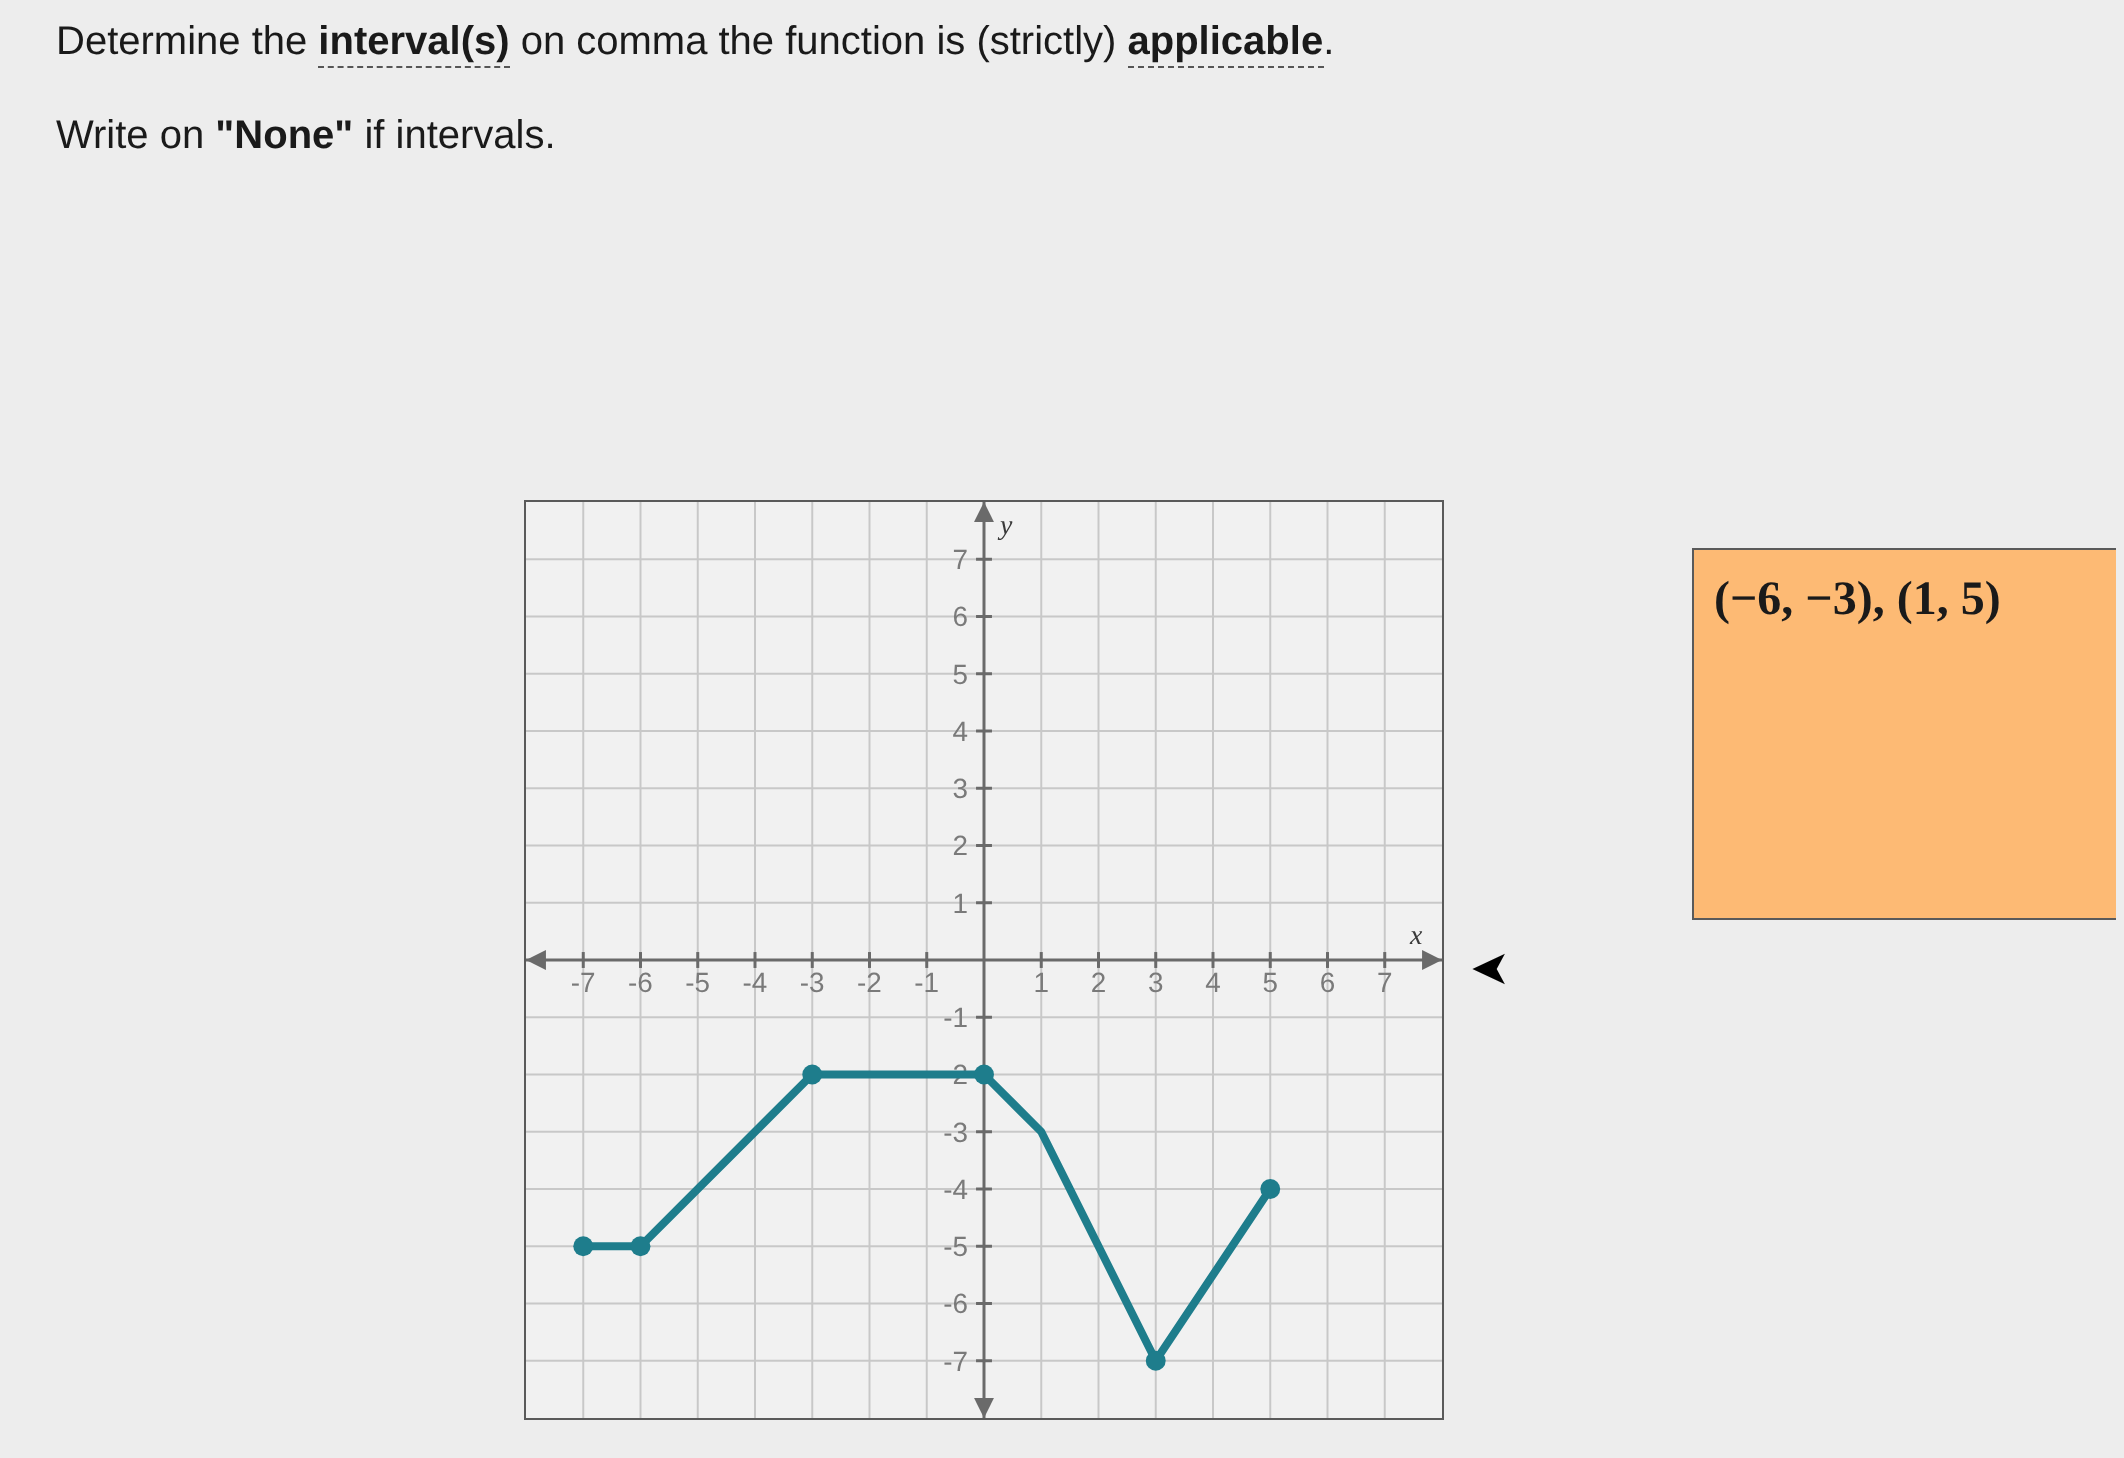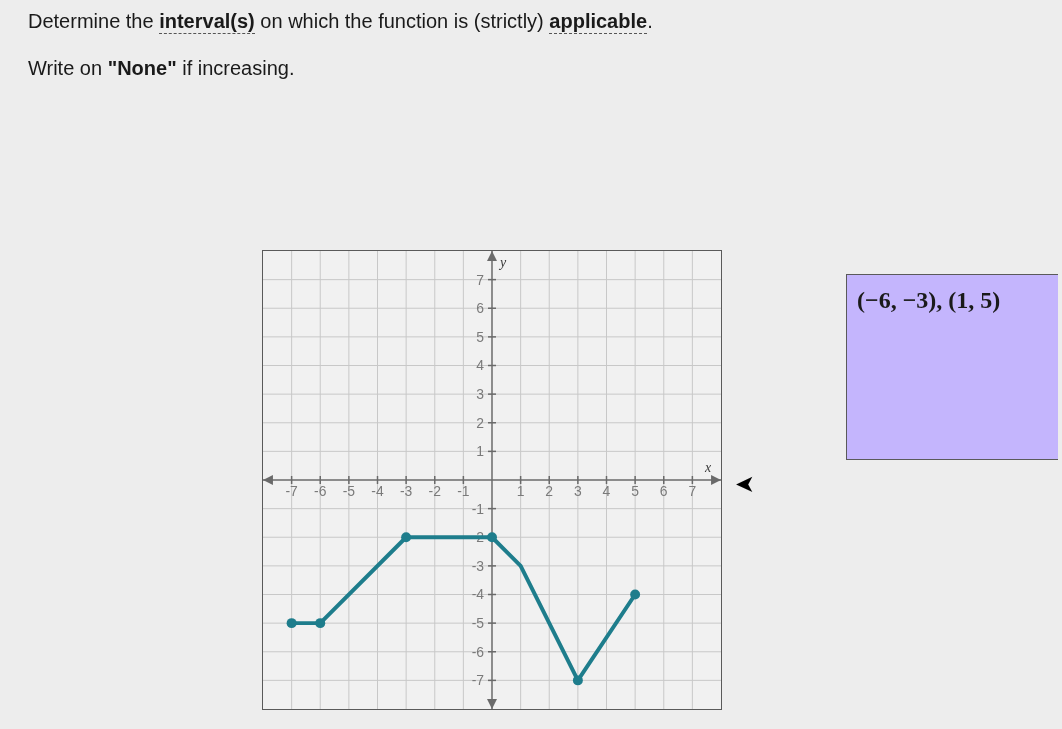--- a/index.html
+++ b/index.html
@@ -59,21 +59,21 @@
     .func-dot { fill: #1e7d8c; }
     
     .answer-box {
       position: absolute;
       left: 846px;
       top: 274px;
       width: 212px;
       height: 186px;
       border: 1.5px solid #5a5a5a;
       border-right: none;
-      background: #c4b5fd;
+      background: #fdba74;
       padding: 12px 10px;
     }
     .answer-text {
       font-family: "Times New Roman", serif;
       font-size: 24px;
       font-weight: 600;
     }
     .cursor-arrow {
       position: absolute;
       left: 735px;
@@ -81,24 +81,24 @@
       font-size: 24px;
       color: #000;
       transform: scaleX(-1);
     }
   </style>
 </head>
 <body>
 
 <div class="content">
   <p class="line1">
-    <span>Determine the </span><span class="dashed-underline">interval(s)</span><span> on which the function is (strictly) </span><span class="dashed-underline">applicable</span><span>.</span>
+    <span>Determine the </span><span class="dashed-underline">interval(s)</span><span> on comma the function is (strictly) </span><span class="dashed-underline">applicable</span><span>.</span>
   </p>
   <p class="line4">
-    <span>Write on </span><span class="bold">"None"</span><span> if increasing.</span>
+    <span>Write on </span><span class="bold">"None"</span><span> if intervals.</span>
   </p>
 </div>
 
 <div class="graph-wrap">
   <div class="graph-frame">
     <svg class="graph-svg" viewBox="0 0 460 460">
 
       <g>
         <line class="grid-line" x1="28.75" y1="0" x2="28.75" y2="460"></line>
         <line class="grid-line" x1="57.5" y1="0" x2="57.5" y2="460"></line>

